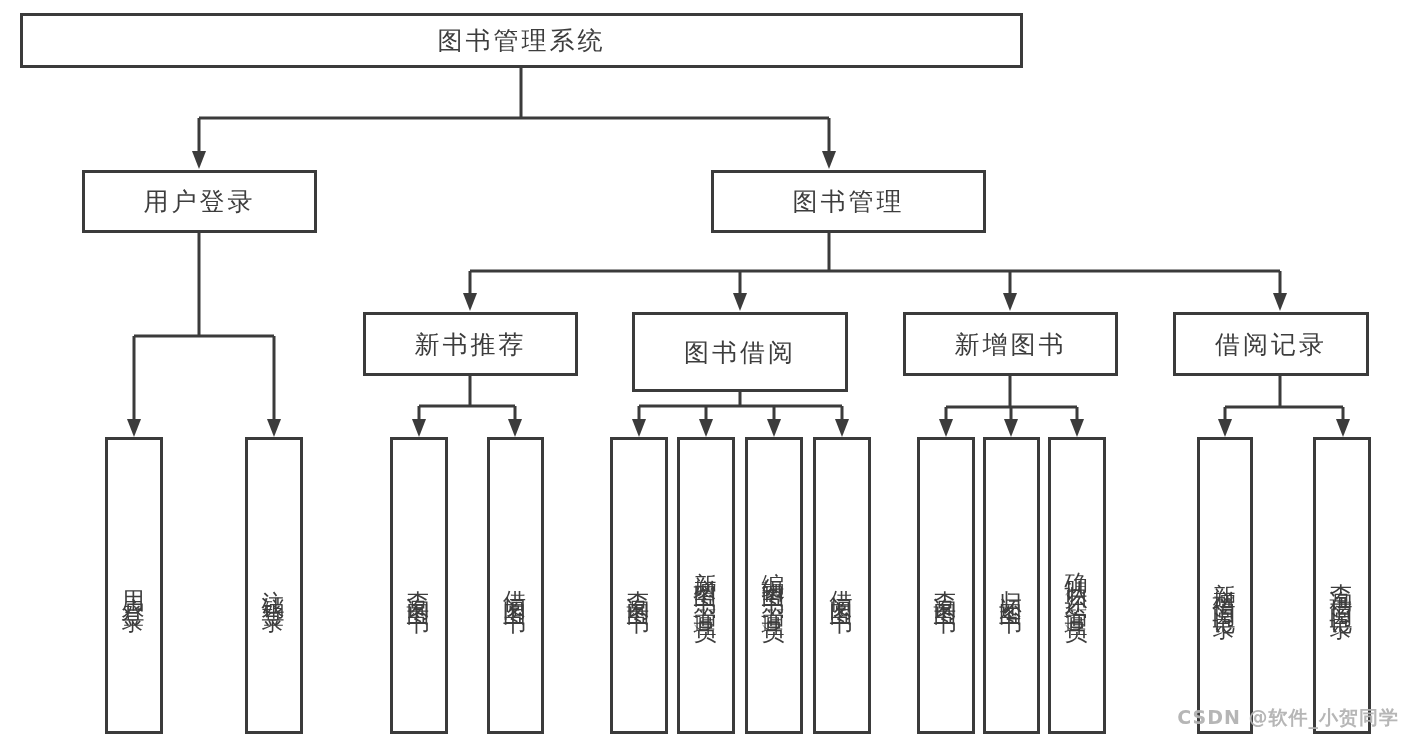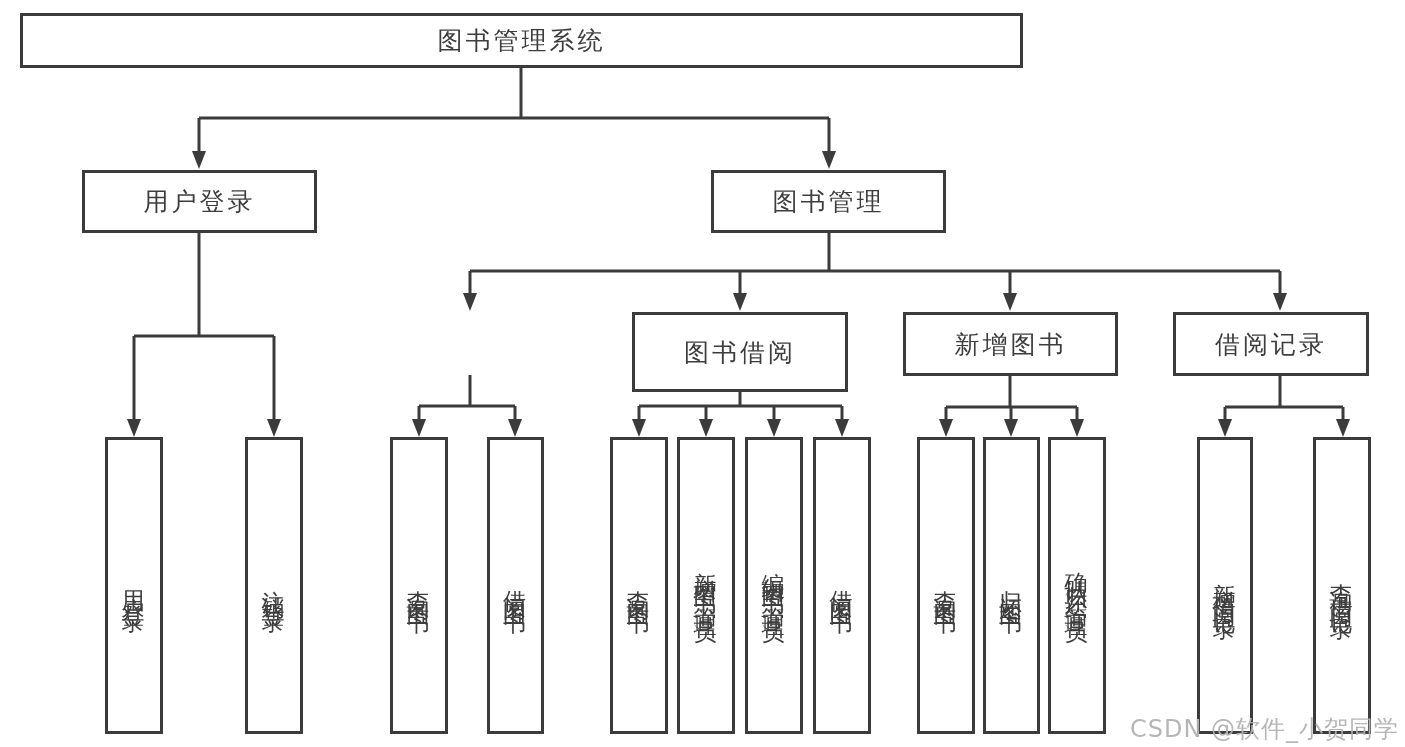--- a/index.html
+++ b/index.html
@@ -40,26 +40,27 @@
   .node.v span {
     writing-mode: vertical-rl;
     text-orientation: mixed;
     font-size: 23px;
     letter-spacing: 7px;
     white-space: nowrap;
   }
   .watermark {
     position: absolute;
     right: 6px;
-    bottom: 2px;
-    font-size: 24px;
+    bottom: 16px;
+    font-size: 19px;
     color: rgba(178, 178, 178, 0.95);
     letter-spacing: 1px;
     z-index: 2;
     white-space: nowrap;
+    font-weight: bold;
   }
 </style>
 </head>
 <body>
 
 <div id="canvas">
 
   <svg id="connectors" width="1405" height="747" viewBox="0 0 1405 747">
     <g stroke="#3b3b3b" stroke-width="3" fill="none">
 
@@ -100,24 +101,27 @@
     </g>
   </svg>
 
   <div class="node h" style="left:20px; top:13px; width:1003px; height:55px">
     <span>图书管理系统</span>
   </div>
 
   <div class="node h" style="left:82px; top:170px; width:235px; height:63px">
     <span>用户登录</span>
   </div>
-  <div class="node h" style="left:711px; top:170px; width:235px; height:63px">
+  <div class="node h" style="left:711px; top:170px; width:275px; height:63px">
     <span>图书管理</span>
   </div>
 
+  <div class="node h" style="left:363px; top:312px; width:215px; height:64px">
+    <span>新书推荐</span>
+  </div>
   <div class="node h" style="left:632px; top:312px; width:216px; height:80px">
     <span>图书借阅</span>
   </div>
   <div class="node h" style="left:903px; top:312px; width:215px; height:64px">
     <span>新增图书</span>
   </div>
   <div class="node h" style="left:1173px; top:312px; width:196px; height:64px">
     <span>借阅记录</span>
   </div>
 

